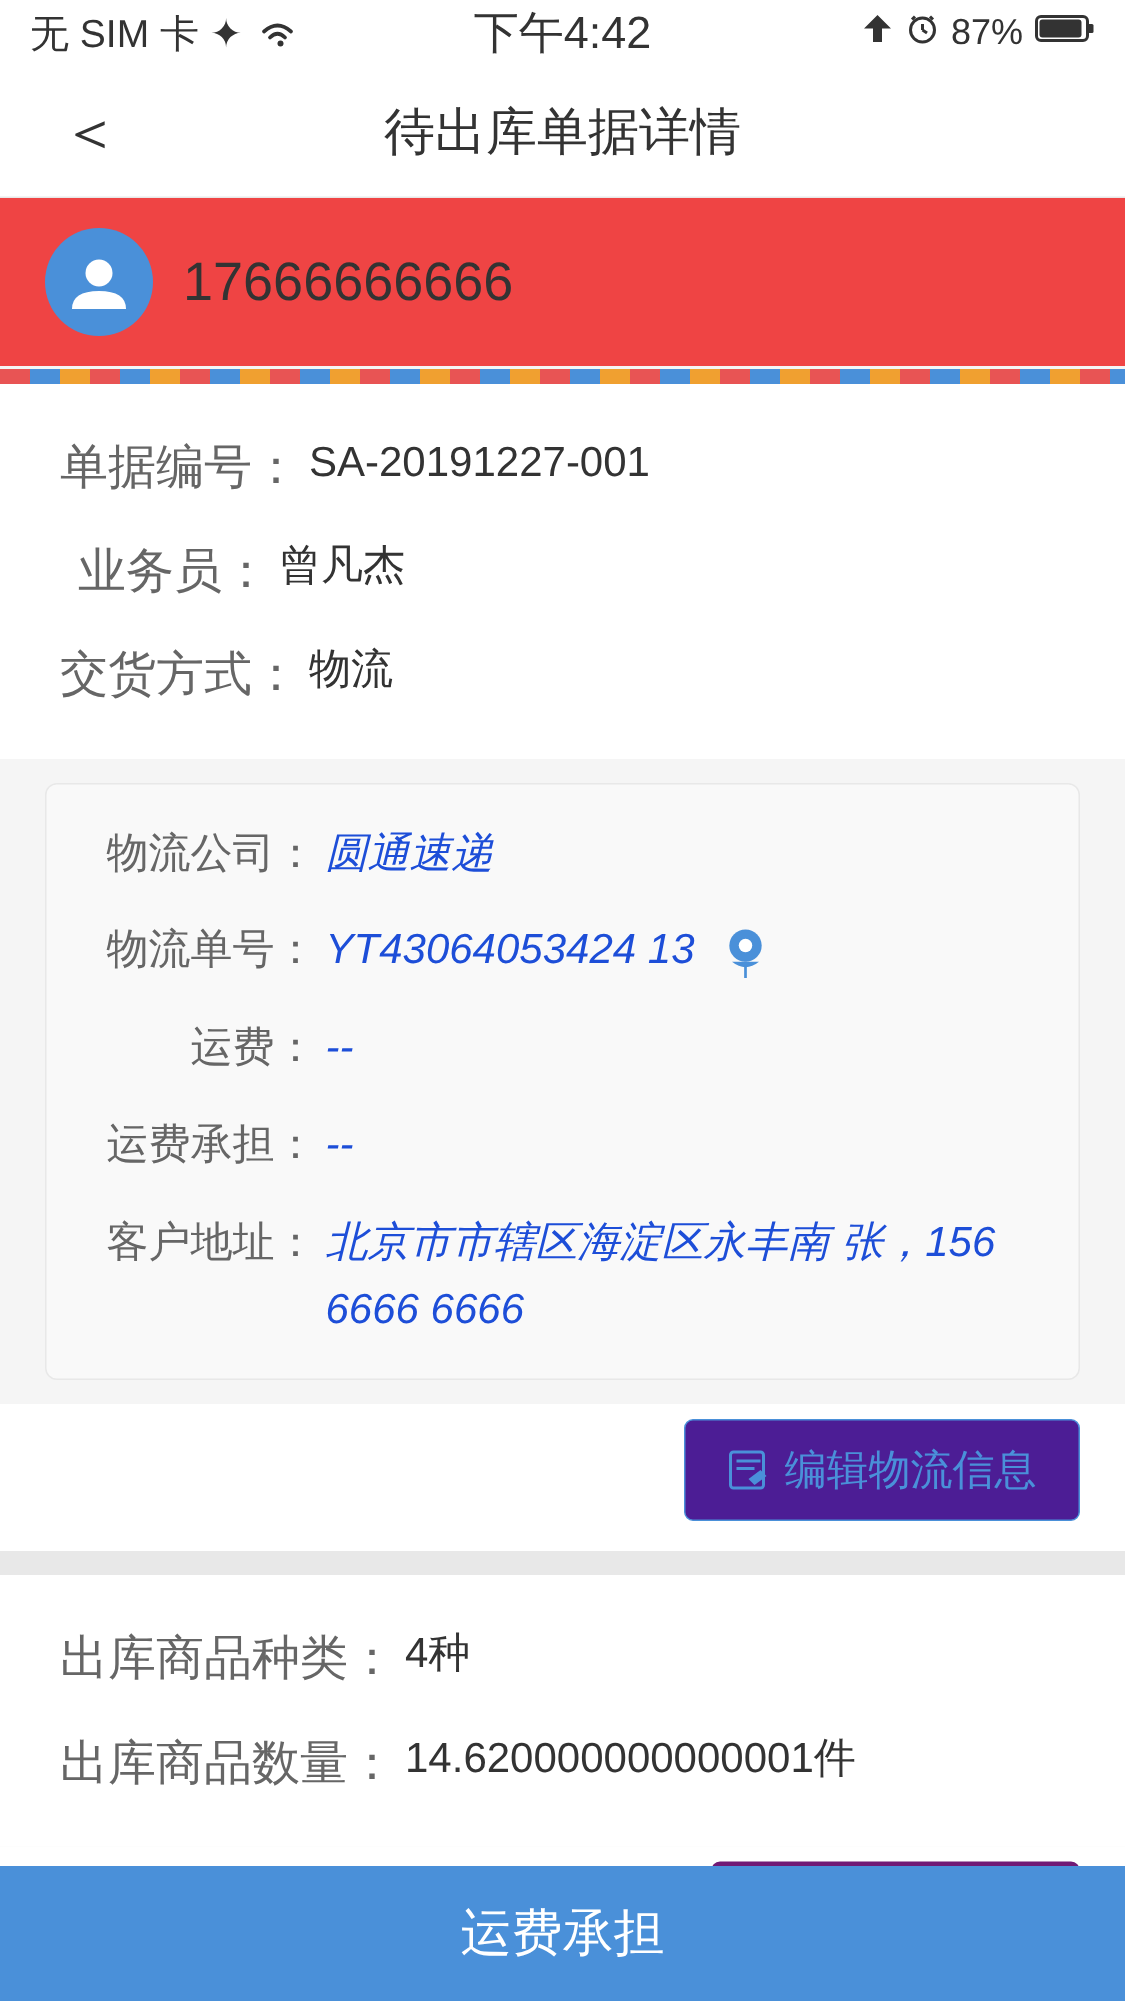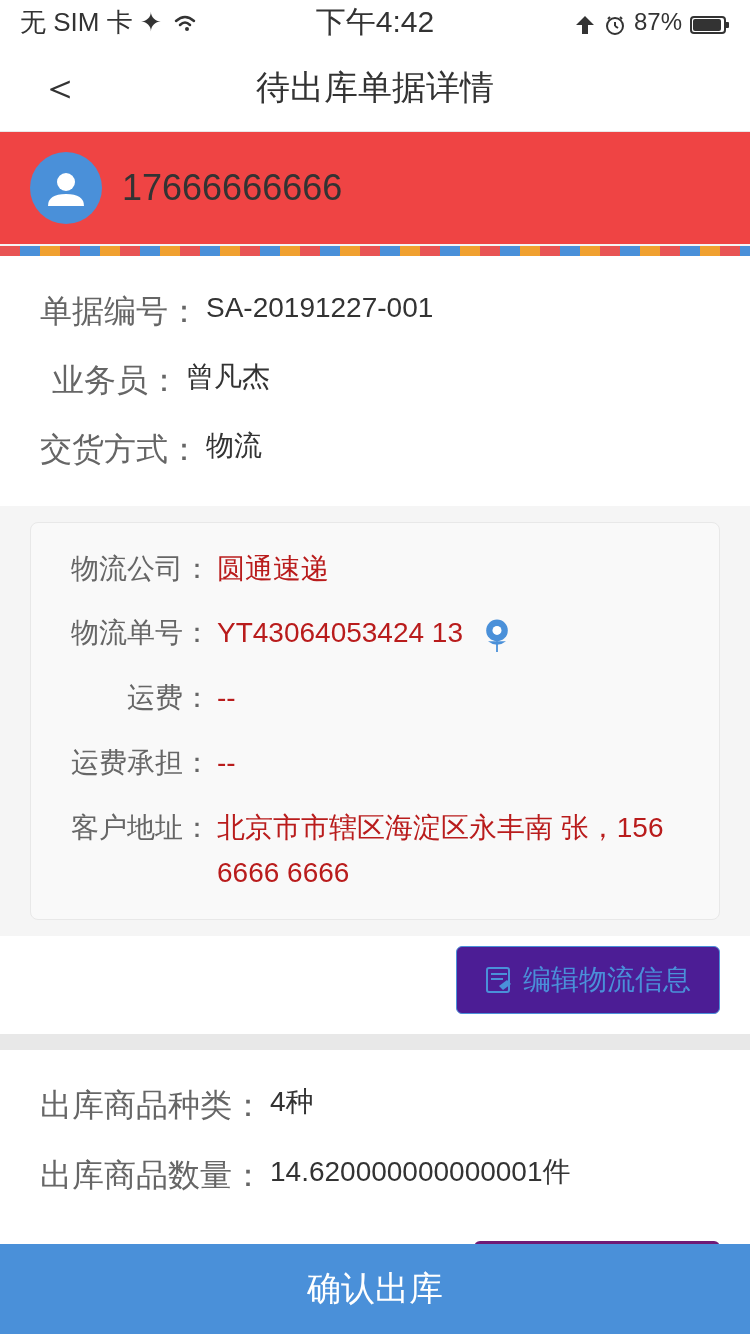--- a/index.html
+++ b/index.html
@@ -34,21 +34,21 @@
     }
     .status-bar-center {
       font-size: 30px;
       font-weight: 500;
       position: absolute;
       left: 50%;
       transform: translateX(-50%);
     }
     .status-bar-right {
       display: flex;
-      align-items: flex-end;
+      align-items: flex-start;
       gap: 8px;
       font-size: 24px;
     }
 
     
     .nav-bar {
       width: 750px;
       height: 88px;
       background: #fff;
       display: flex;
@@ -162,26 +162,27 @@
     }
     .logistics-label {
       color: #666;
       font-size: 28px;
       flex-shrink: 0;
       min-width: 150px;
       text-align: right;
       margin-right: 6px;
     }
     .logistics-value {
-      color: #b91c1c;
+      color: #1d4ed8;
       font-size: 28px;
       flex: 1;
       display: flex;
       align-items: center;
       gap: 16px;
+      font-style: italic;
     }
     .location-icon {
       width: 36px;
       height: 36px;
       display: inline-flex;
       flex-shrink: 0;
     }
 
     
     .edit-logistics-btn {
@@ -399,14 +400,14 @@
       <line x1="6" y1="13" x2="22" y2="13" stroke="#4a90d9" stroke-width="2"></line>
       <line x1="6" y1="18" x2="16" y2="18" stroke="#4a90d9" stroke-width="2"></line>
     </svg>
     <span>查看单据详情</span>
   </button>
 </div>
 
 <div class="bottom-spacer" style="height: 200px; background: #f5f5f5;"></div>
 
 <div class="confirm-btn-container">
-  <button class="confirm-btn">确认出库</button>
+  <button class="confirm-btn">运费承担</button>
 </div>
 
 </body></html>

